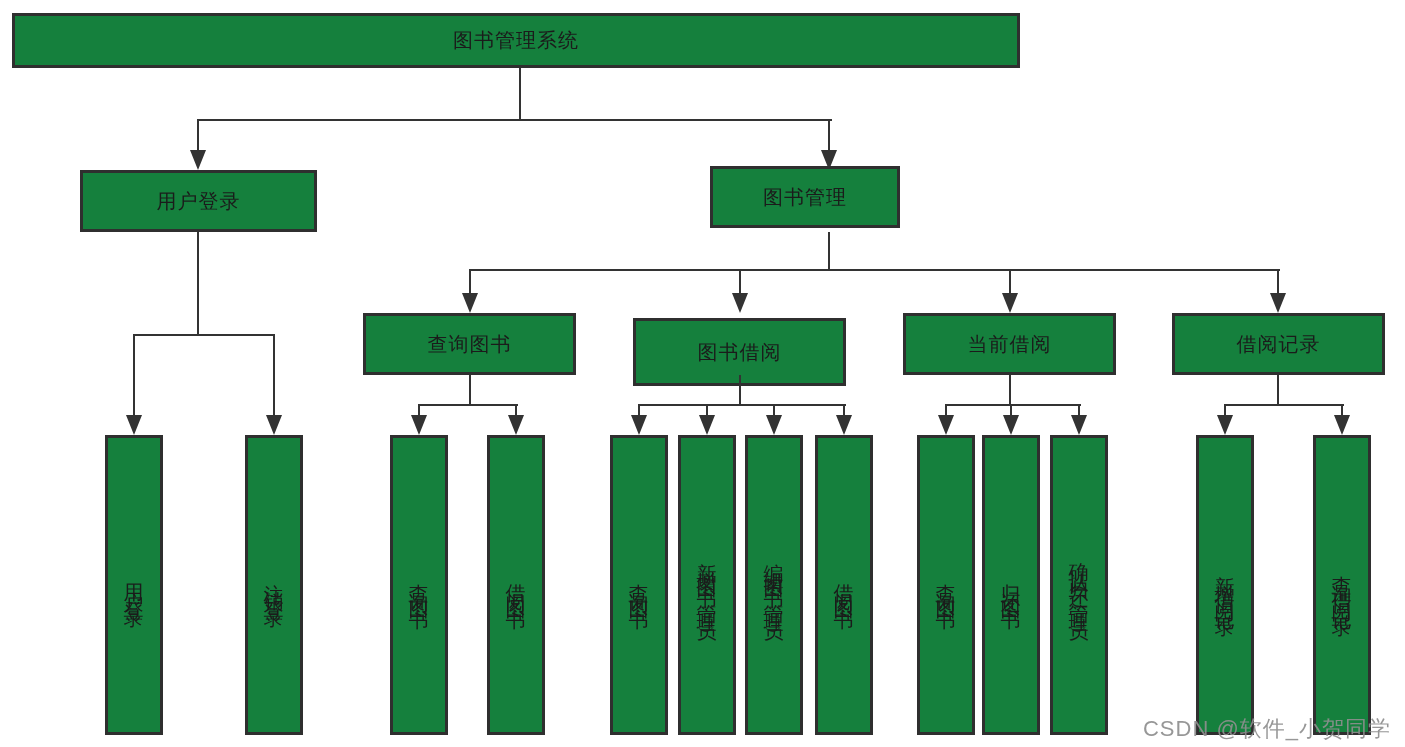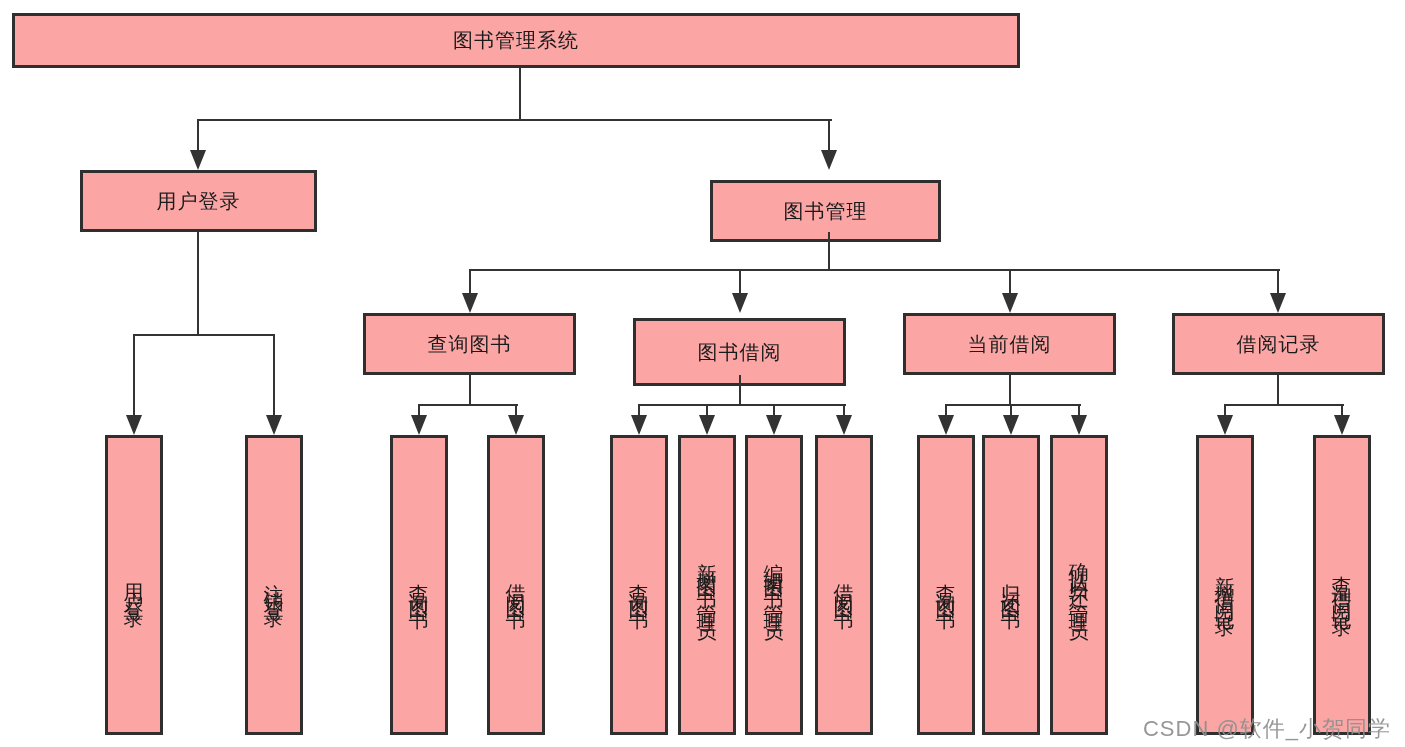--- a/index.html
+++ b/index.html
@@ -1,21 +1,21 @@
 <!DOCTYPE html>
 <html><head>
 <meta charset="utf-8">
 <style>
   html,body { margin:0; padding:0; background:#ffffff; }
   #stage {
     position:relative; width:1405px; height:747px; background:#ffffff;
     font-family:"Liberation Sans","DejaVu Sans",sans-serif; overflow:hidden;
   }
   .box {
-    position:absolute; box-sizing:border-box; background:#fca5a5;
+    position:absolute; box-sizing:border-box; background:#15803d;
     border:3px solid #2f2f2f; display:flex; align-items:center; justify-content:center;
     color:#1b1b1b;
   }
   .h-box { font-size:20px; letter-spacing:1px; }
   .v-box { width:58px; height:300px; }
   .vlabel {
     writing-mode:vertical-rl; text-orientation:mixed;
     font-size:20px; line-height:1; letter-spacing:0.42em;
     color:#1b1b1b; white-space:nowrap;
   }
@@ -44,21 +44,21 @@
   <div class="vline" style="left:519px;top:68px;height:52px"></div>
   <div class="hline" style="left:197px;top:119px;width:635px"></div>
   <div class="vline" style="left:197px;top:119px;height:33px"></div>
   <div class="arrow" style="left:190px;top:150px"></div>
   <div class="vline" style="left:828px;top:119px;height:33px"></div>
   <div class="arrow" style="left:821px;top:150px"></div>
 
   <div class="box h-box" style="left:80px;top:170px;width:237px;height:62px">
     <span>用户登录</span>
   </div>
-  <div class="box h-box" style="left:710px;top:180px;width:231px;height:62px">
+  <div class="box h-box" style="left:710px;top:166px;width:190px;height:62px">
     <span>图书管理</span>
   </div>
 
   <div class="vline" style="left:197px;top:232px;height:104px"></div>
   <div class="hline" style="left:133px;top:334px;width:142px"></div>
   <div class="vline" style="left:133px;top:334px;height:83px"></div>
   <div class="arrow" style="left:126px;top:415px"></div>
   <div class="vline" style="left:273px;top:334px;height:83px"></div>
   <div class="arrow" style="left:266px;top:415px"></div>
 

